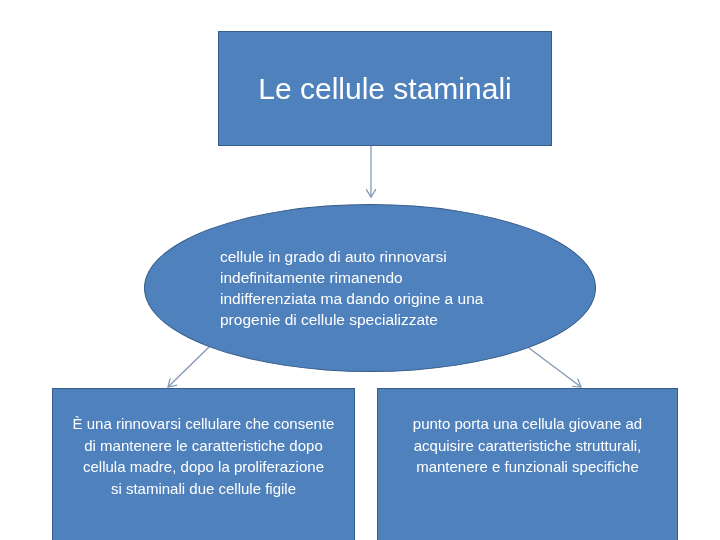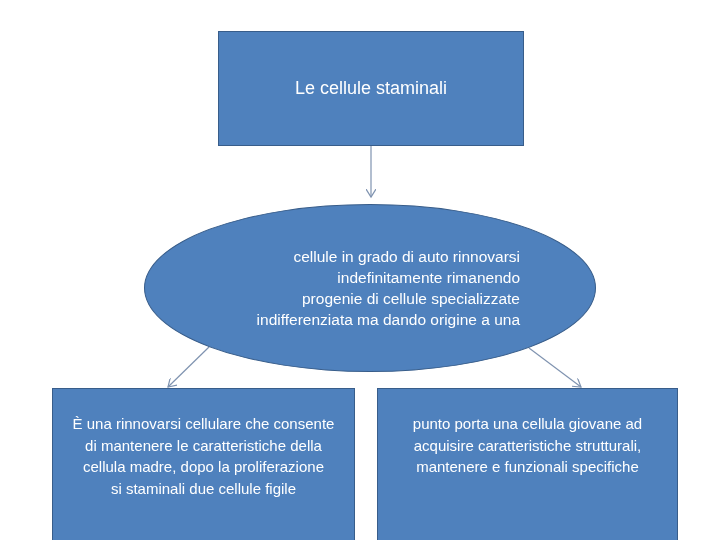--- a/index.html
+++ b/index.html
@@ -1,23 +1,23 @@
 <!DOCTYPE html>
 <html><head>
 <meta charset="utf-8">
 <style>
   html, body { margin:0; padding:0; }
   body { width:720px; height:540px; background:#ffffff; position:relative; overflow:hidden;
          font-family:"Liberation Sans", "DejaVu Sans", sans-serif; }
   .box { position:absolute; background:#4f81bd; border:1.5px solid #385d8a; box-sizing:border-box;
          color:#ffffff; display:flex; align-items:center; justify-content:center; text-align:center; }
-  #title-box { left:218px; top:31px; width:306px; height:115px; font-size:18px; }
+  #title-box { left:218px; top:31px; width:334px; height:115px; font-size:30px; }
   #ellipse { position:absolute; left:144px; top:204px; width:452px; height:168px; border-radius:50%;
              background:#4f81bd; border:1.5px solid #385d8a; box-sizing:border-box; color:#fff;
-             display:flex; align-items:center; justify-content:center; text-align:right;
+             display:flex; align-items:center; justify-content:center; text-align:left;
              font-size:15.5px; line-height:21px; }
   #ellipse .txt { width:300px; }
   #left-box { left:52px; top:388px; width:303px; height:160px; font-size:15px; line-height:21.5px;
               align-items:flex-start; padding-top:24px; }
   #right-box { left:377px; top:388px; width:301px; height:160px; font-size:15px; line-height:21.5px;
                align-items:flex-start; padding-top:24px; }
   .line { display:block; white-space:nowrap; }
   svg.arrows { position:absolute; left:0; top:0; }
 </style>
 </head>
@@ -35,29 +35,29 @@
 </svg>
 
 <div id="title-box" class="box">
   <span>Le cellule staminali</span>
 </div>
 
 <div id="ellipse">
   <div class="txt">
     <span class="line">cellule in grado di auto rinnovarsi</span>
     <span class="line">indefinitamente rimanendo</span>
+    <span class="line">indifferenziata ma dando origine a una</span>
     <span class="line">progenie di cellule specializzate</span>
-    <span class="line">indifferenziata ma dando origine a una</span>
   </div>
 </div>
 
 <div id="left-box" class="box">
   <div>
     <span class="line">È una rinnovarsi cellulare che consente</span>
-    <span class="line">di mantenere le caratteristiche della</span>
+    <span class="line">di mantenere le caratteristiche dopo</span>
     <span class="line">cellula madre, dopo la proliferazione</span>
     <span class="line">si staminali due cellule figile</span>
   </div>
 </div>
 
 <div id="right-box" class="box">
   <div>
     <span class="line">punto porta una cellula giovane ad</span>
     <span class="line">acquisire caratteristiche strutturali,</span>
     <span class="line">mantenere e funzionali specifiche</span>

